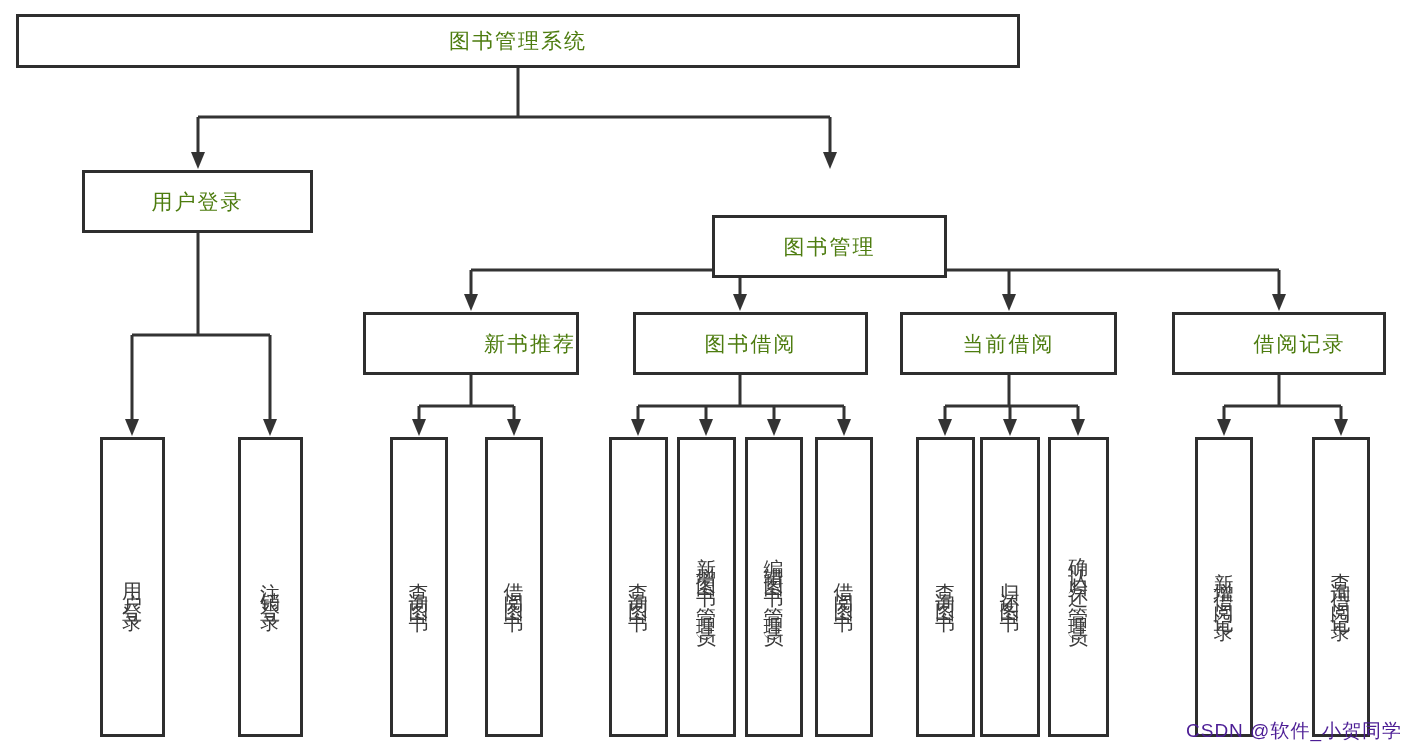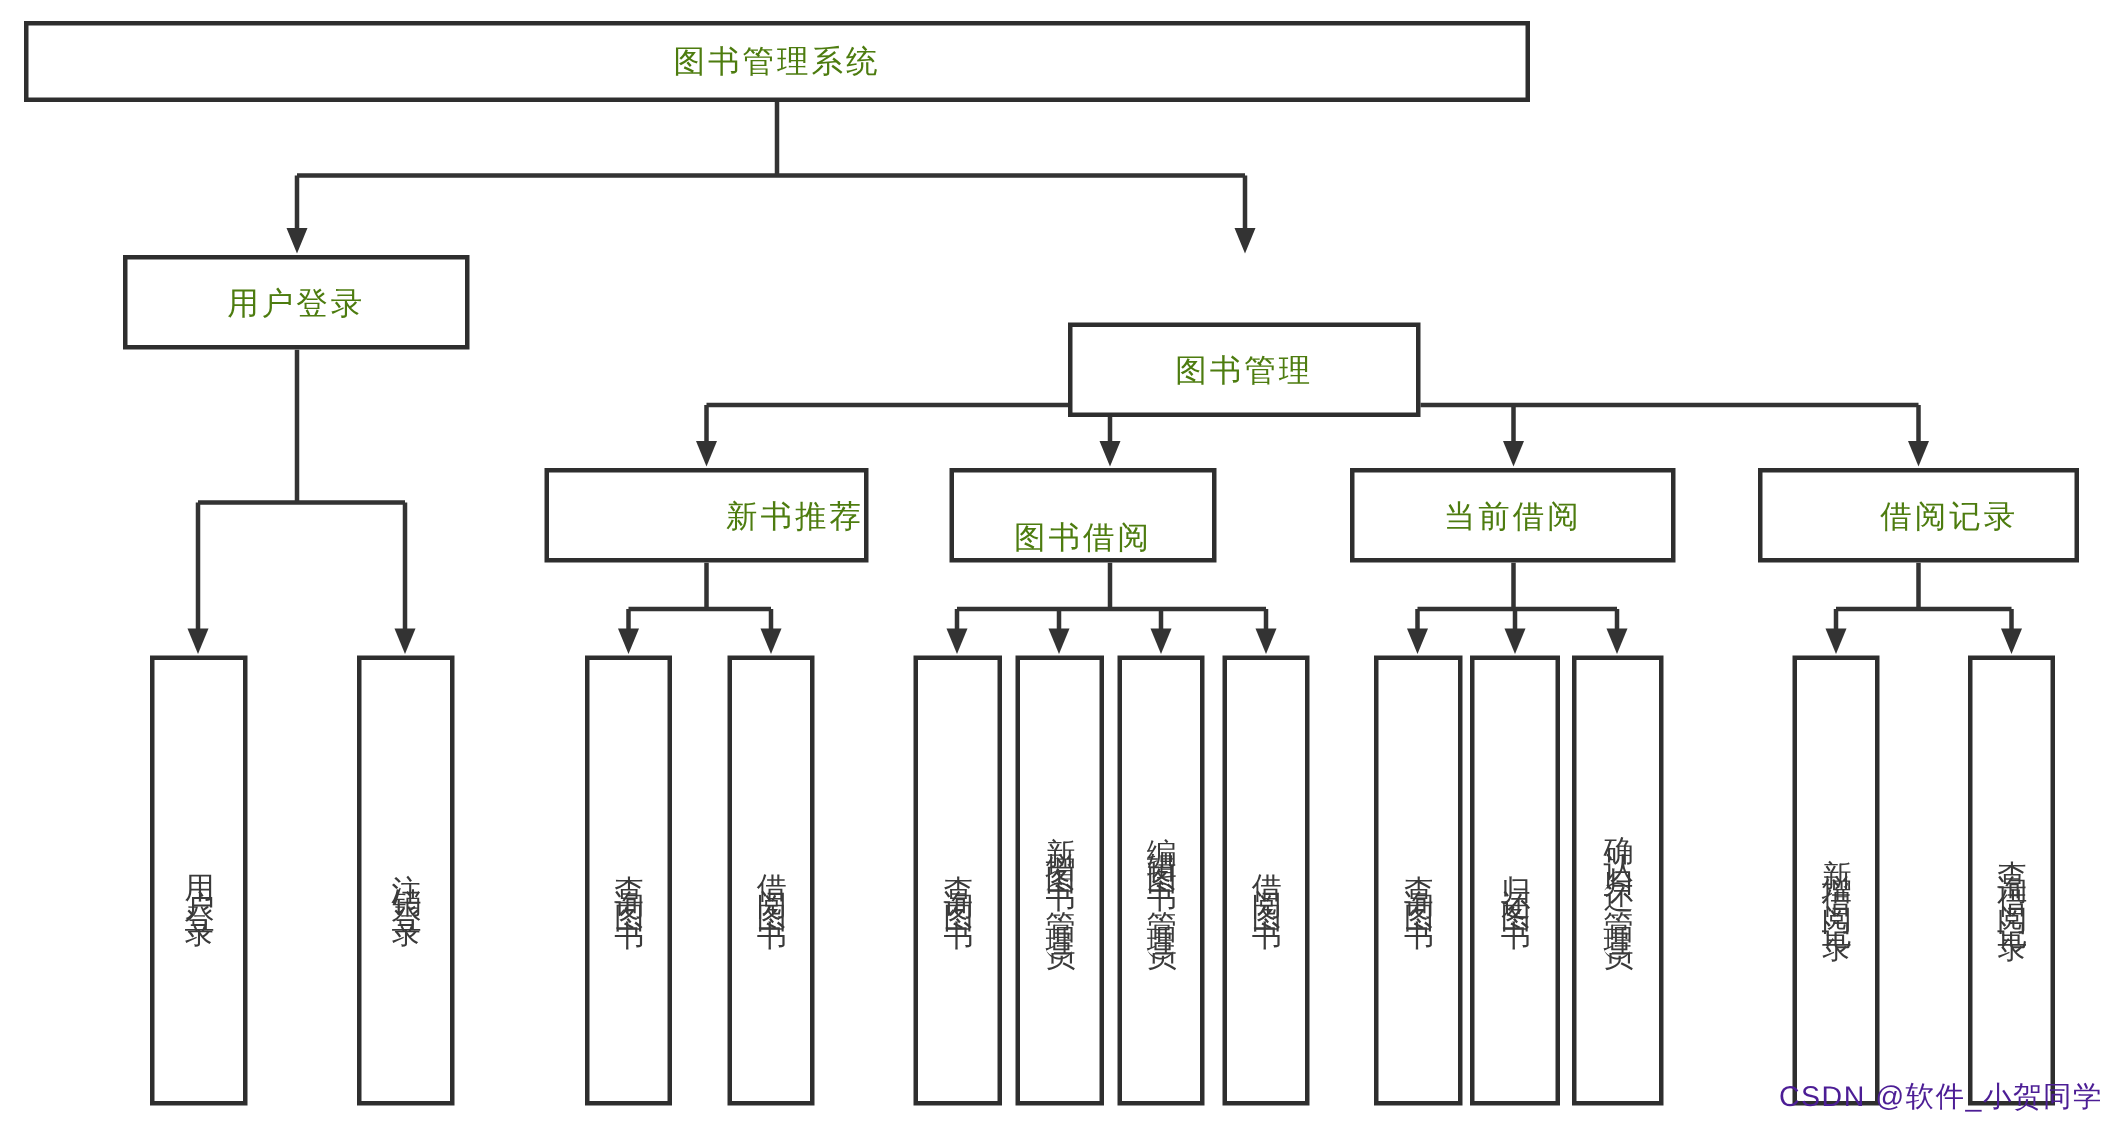--- a/index.html
+++ b/index.html
@@ -77,21 +77,21 @@
   <div class="hbox" style="left:82px; top:170px; width:231px; height:63px;">
     <span class="lbl">用户登录</span>
   </div>
   <div class="hbox" style="left:712px; top:170px; width:235px; height:63px;margin-top:45px;">
     <span class="lbl">图书管理</span>
   </div>
 
   <div class="hbox" style="left:363px; top:312px; width:216px; height:63px;justify-content:flex-end;">
     <span class="lbl">新书推荐</span>
   </div>
-  <div class="hbox" style="left:633px; top:312px; width:178px; height:63px;align-items:flex-end;">
+  <div class="hbox" style="left:633px; top:312px; width:235px; height:63px;">
     <span class="lbl">图书借阅</span>
   </div>
   <div class="hbox" style="left:900px; top:312px; width:217px; height:63px;">
     <span class="lbl">当前借阅</span>
   </div>
   <div class="hbox" style="left:1172px; top:312px; width:214px; height:63px;padding-left:41px;">
     <span class="lbl">借阅记录</span>
   </div>
 
   <div class="vbox" style="left:100px; width:65px;">

